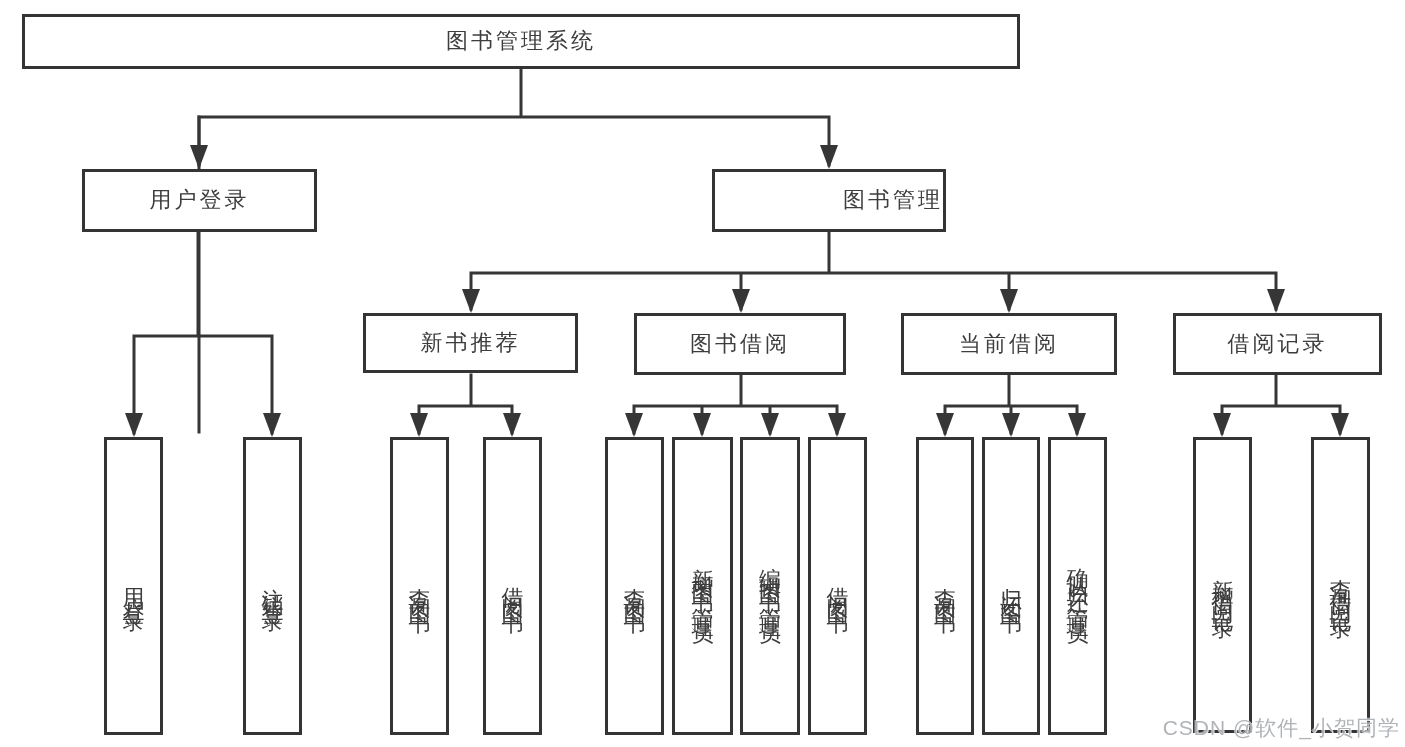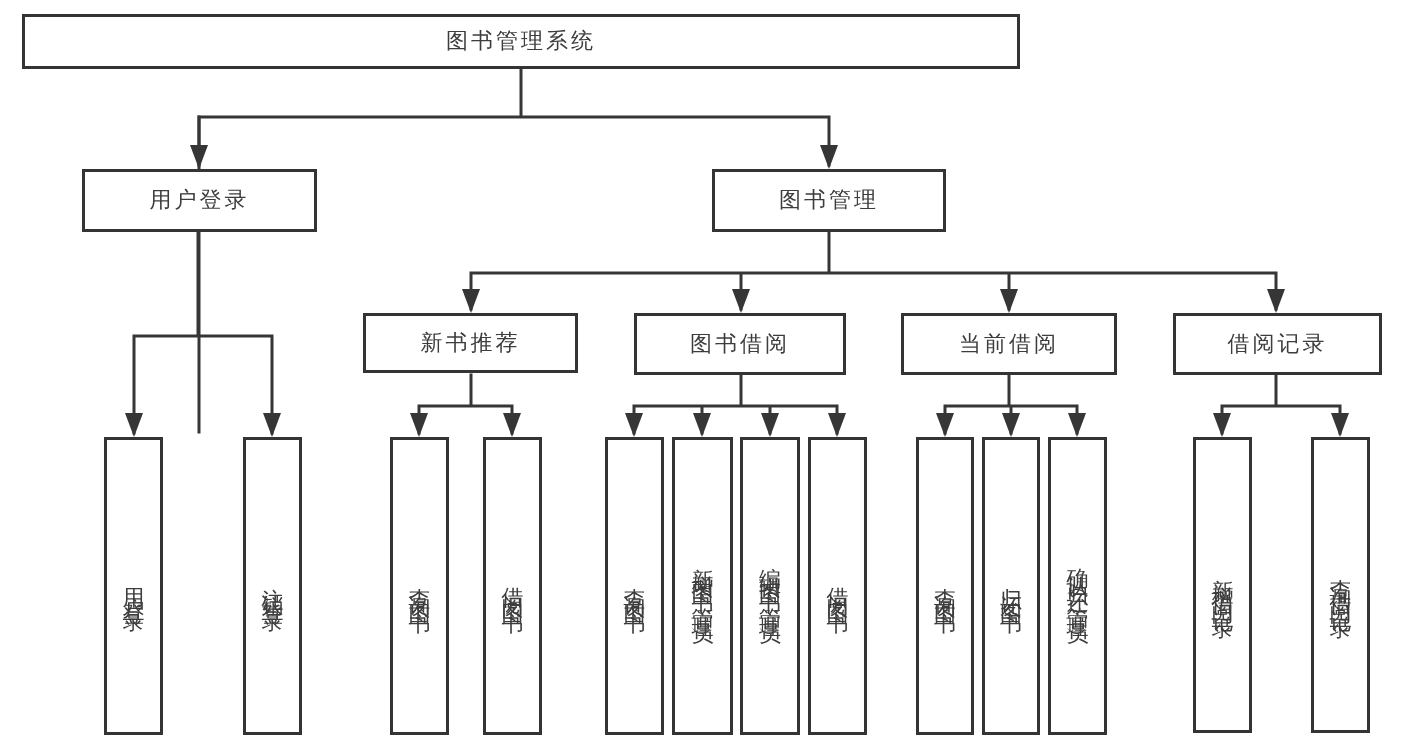--- a/index.html
+++ b/index.html
@@ -109,21 +109,21 @@
     </g>
   </svg>
 
   <div class="node" style="left:22px;top:14px;width:998px;height:55px;">
     <span>图书管理系统</span>
   </div>
 
   <div class="node" style="left:82px;top:169px;width:235px;height:63px;">
     <span>用户登录</span>
   </div>
-  <div class="node" style="left:712px;top:169px;width:234px;height:63px;">
+  <div class="node" style="left:712px;top:169px;width:234px;height:63px;justify-content:flex-end;">
     <span>图书管理</span>
   </div>
 
   <div class="node" style="left:363px;top:313px;width:215px;height:60px;">
     <span>新书推荐</span>
   </div>
   <div class="node" style="left:634px;top:313px;width:212px;height:62px;">
     <span>图书借阅</span>
   </div>
   <div class="node" style="left:901px;top:313px;width:216px;height:62px;">
@@ -170,14 +170,17 @@
     <span>确认归还（管理员）</span>
   </div>
 
   <div class="node vnode" style="left:1193px;top:437px;width:59px;height:296px;">
     <span>新增借阅记录</span>
   </div>
   <div class="node vnode" style="left:1311px;top:437px;width:59px;height:296px;">
     <span>查询借阅记录</span>
   </div>
 
+  <div class="watermark">
+    <span>CSDN @软件_小贺同学</span>
+  </div>
 
 </div>
 
 </body></html>

